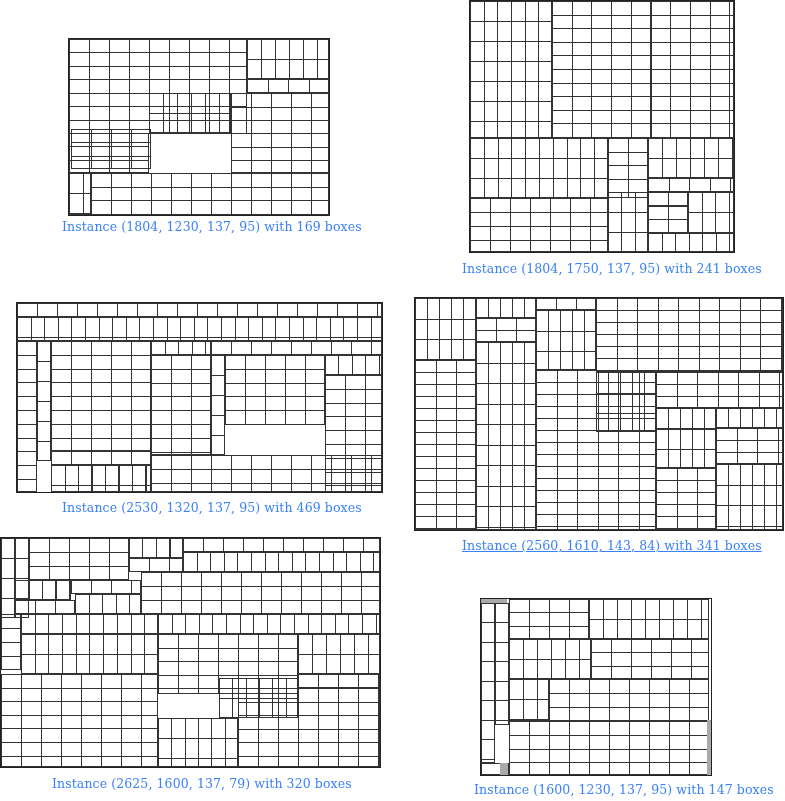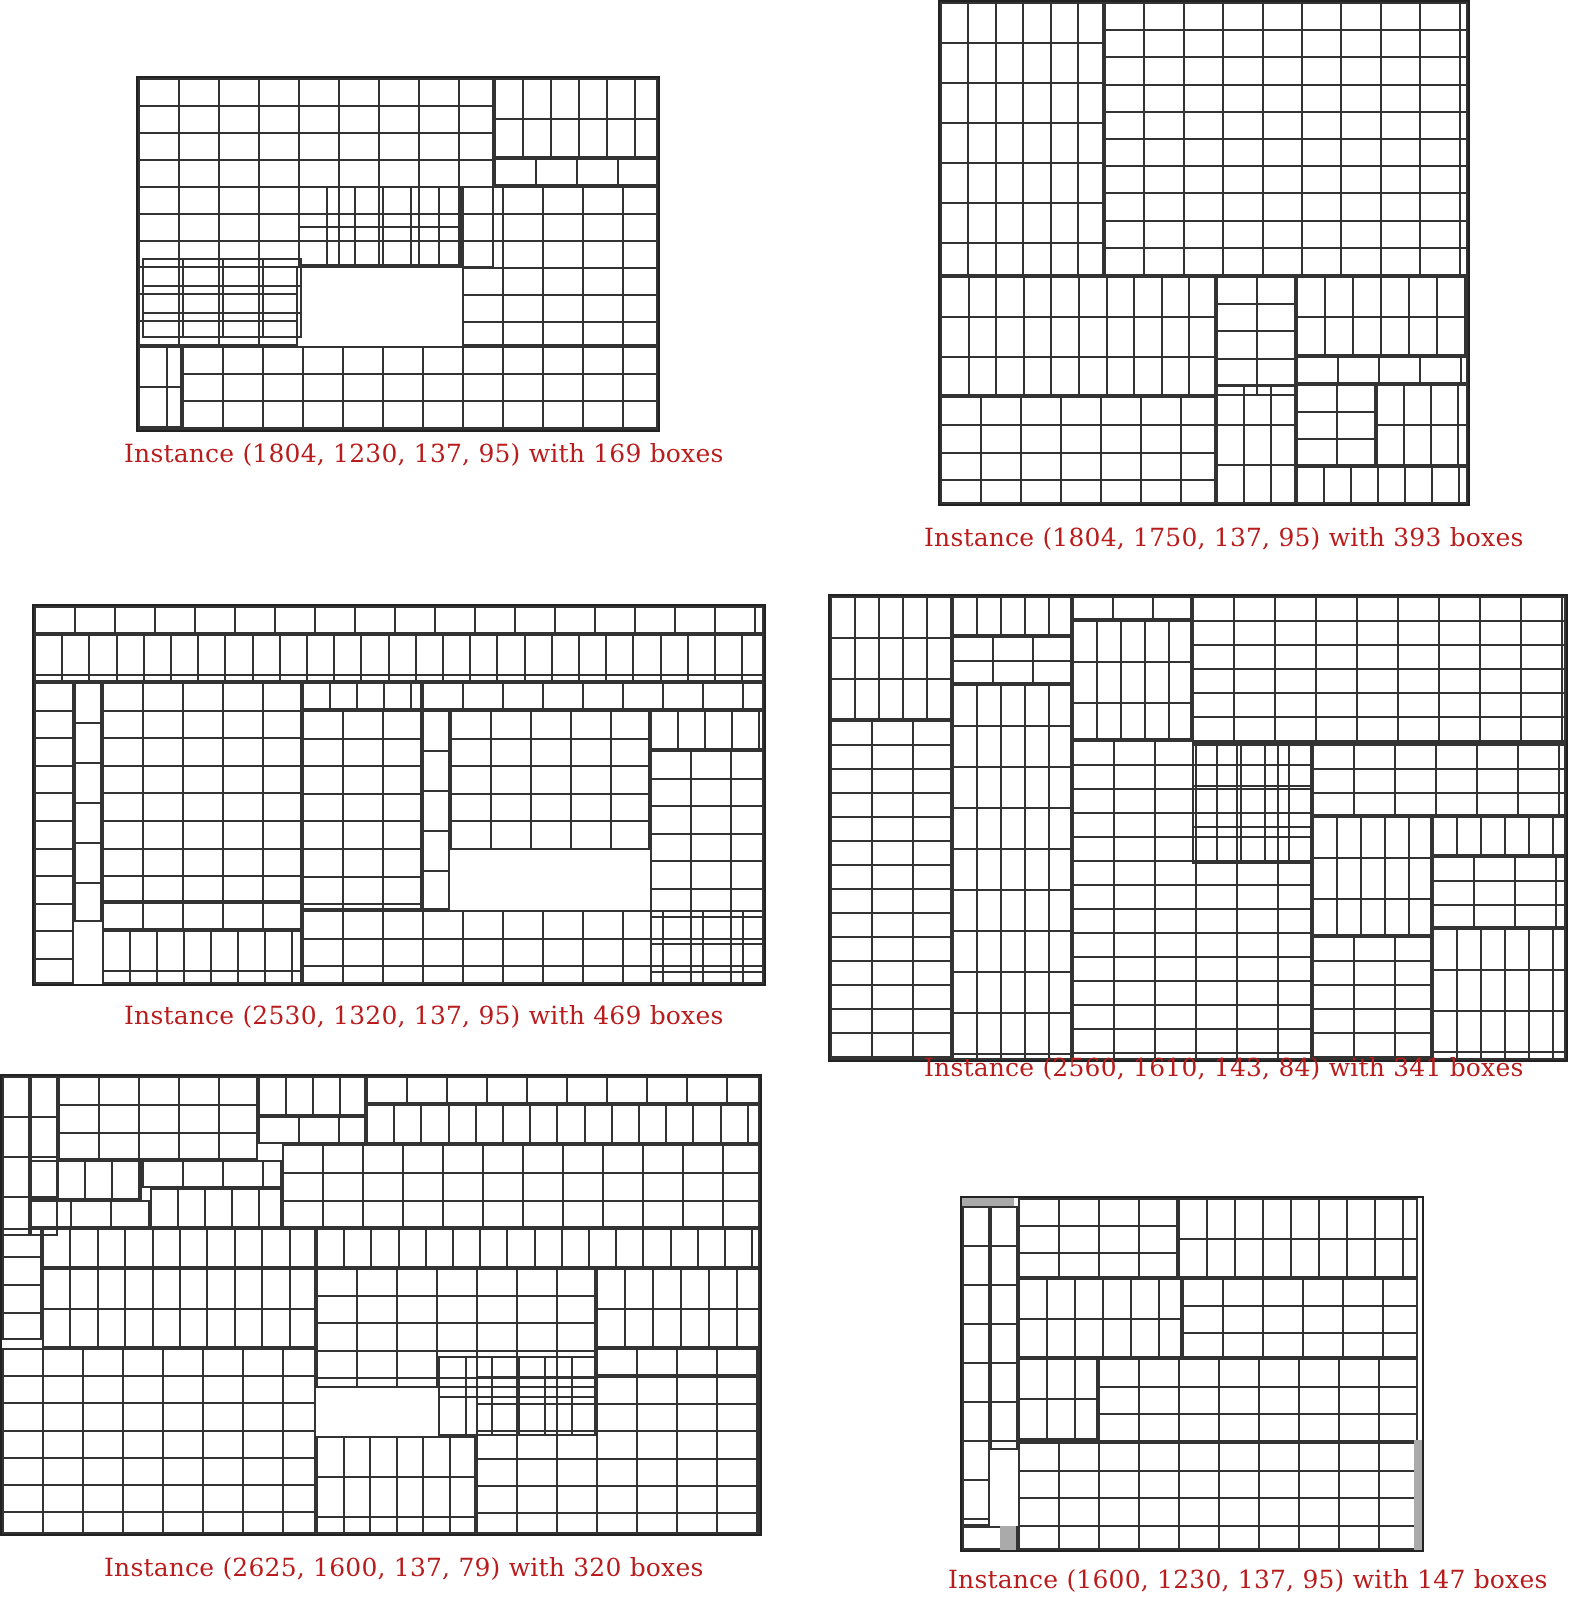--- a/index.html
+++ b/index.html
@@ -1,19 +1,19 @@
 <!DOCTYPE html>
 <html><head>
 <meta charset="utf-8">
 <style>
   html,body{margin:0;padding:0;background:#ffffff;}
   body{width:785px;height:801px;position:relative;overflow:hidden;font-family:"DejaVu Serif","Liberation Serif",serif;}
   .panel{position:absolute;border:1.5px solid #222;box-sizing:border-box;background:#fff;}
   .blk{position:absolute;box-sizing:border-box;border-right:1px solid #333;border-bottom:1px solid #333;}
-  .caption{position:absolute;font-size:12.5px;color:#b91c1c;white-space:nowrap;letter-spacing:0.1px;}
+  .caption{position:absolute;font-size:12.5px;color:#3b82f6;white-space:nowrap;letter-spacing:0.1px;}
   .waste{position:absolute;background:#aaa;}
 </style>
 </head>
 <body>
 
 <div class="panel" style="left:68px;top:38px;width:262px;height:178px;">
     <div class="blk" style="left: 0px; top: 0px; width: 178px; height: 95px; background-image: repeating-linear-gradient(to right, rgb(51, 51, 51) 0px, rgb(51, 51, 51) 1px, transparent 1px, transparent 20px), repeating-linear-gradient(rgb(51, 51, 51) 0px, rgb(51, 51, 51) 1px, transparent 1px, transparent 13.5px);"></div>
     <div class="blk" style="left: 178px; top: 0px; width: 82px; height: 40px; background-image: repeating-linear-gradient(to right, rgb(51, 51, 51) 0px, rgb(51, 51, 51) 1px, transparent 1px, transparent 14px), repeating-linear-gradient(rgb(51, 51, 51) 0px, rgb(51, 51, 51) 1px, transparent 1px, transparent 20px);"></div>
     <div class="blk" style="left: 178px; top: 40px; width: 82px; height: 14px; background-image: repeating-linear-gradient(to right, rgb(51, 51, 51) 0px, rgb(51, 51, 51) 1px, transparent 1px, transparent 20.5px), repeating-linear-gradient(rgb(51, 51, 51) 0px, rgb(51, 51, 51) 1px, transparent 1px, transparent 14px);"></div>
     <div class="blk" style="left: 80px; top: 54px; width: 82px; height: 40px; background-image: repeating-linear-gradient(to right, rgb(51, 51, 51) 0px, rgb(51, 51, 51) 1px, transparent 1px, transparent 14px), repeating-linear-gradient(rgb(51, 51, 51) 0px, rgb(51, 51, 51) 1px, transparent 1px, transparent 20px);"></div>
@@ -31,21 +31,21 @@
     <div class="blk" style="left: 0px; top: 137px; width: 138px; height: 60px; background-image: repeating-linear-gradient(to right, rgb(51, 51, 51) 0px, rgb(51, 51, 51) 1px, transparent 1px, transparent 13.8px), repeating-linear-gradient(rgb(51, 51, 51) 0px, rgb(51, 51, 51) 1px, transparent 1px, transparent 20px);"></div>
     <div class="blk" style="left: 138px; top: 137px; width: 40px; height: 60px; background-image: repeating-linear-gradient(to right, rgb(51, 51, 51) 0px, rgb(51, 51, 51) 1px, transparent 1px, transparent 20px), repeating-linear-gradient(rgb(51, 51, 51) 0px, rgb(51, 51, 51) 1px, transparent 1px, transparent 13.6px);"></div>
     <div class="blk" style="left: 178px; top: 137px; width: 86px; height: 40px; background-image: repeating-linear-gradient(to right, rgb(51, 51, 51) 0px, rgb(51, 51, 51) 1px, transparent 1px, transparent 14px), repeating-linear-gradient(rgb(51, 51, 51) 0px, rgb(51, 51, 51) 1px, transparent 1px, transparent 20px);"></div>
     <div class="blk" style="left: 178px; top: 177px; width: 86px; height: 14px; background-image: repeating-linear-gradient(to right, rgb(51, 51, 51) 0px, rgb(51, 51, 51) 1px, transparent 1px, transparent 20.5px), repeating-linear-gradient(rgb(51, 51, 51) 0px, rgb(51, 51, 51) 1px, transparent 1px, transparent 14px);"></div>
     <div class="blk" style="left: 0px; top: 197px; width: 138px; height: 54px; background-image: repeating-linear-gradient(to right, rgb(51, 51, 51) 0px, rgb(51, 51, 51) 1px, transparent 1px, transparent 20px), repeating-linear-gradient(rgb(51, 51, 51) 0px, rgb(51, 51, 51) 1px, transparent 1px, transparent 13.9px);"></div>
     <div class="blk" style="left: 138px; top: 191px; width: 40px; height: 60px; background-image: repeating-linear-gradient(to right, rgb(51, 51, 51) 0px, rgb(51, 51, 51) 1px, transparent 1px, transparent 13.5px), repeating-linear-gradient(rgb(51, 51, 51) 0px, rgb(51, 51, 51) 1px, transparent 1px, transparent 20px);"></div>
     <div class="blk" style="left: 178px; top: 191px; width: 40px; height: 41px; background-image: repeating-linear-gradient(to right, rgb(51, 51, 51) 0px, rgb(51, 51, 51) 1px, transparent 1px, transparent 20px), repeating-linear-gradient(rgb(51, 51, 51) 0px, rgb(51, 51, 51) 1px, transparent 1px, transparent 13.5px);"></div>
     <div class="blk" style="left: 218px; top: 191px; width: 46px; height: 41px; background-image: repeating-linear-gradient(to right, rgb(51, 51, 51) 0px, rgb(51, 51, 51) 1px, transparent 1px, transparent 13.5px), repeating-linear-gradient(rgb(51, 51, 51) 0px, rgb(51, 51, 51) 1px, transparent 1px, transparent 20px);"></div>
     <div class="blk" style="left: 178px; top: 232px; width: 86px; height: 19px; background-image: repeating-linear-gradient(to right, rgb(51, 51, 51) 0px, rgb(51, 51, 51) 1px, transparent 1px, transparent 13.5px), repeating-linear-gradient(rgb(51, 51, 51) 0px, rgb(51, 51, 51) 1px, transparent 1px, transparent 20px);"></div>
   </div>
-<div class="caption" style="left:462px;top:261px;">Instance (1804, 1750, 137, 95) with 393 boxes</div>
+<div class="caption" style="left:462px;top:261px;">Instance (1804, 1750, 137, 95) with 241 boxes</div>
 
 <div class="panel" style="left:16px;top:302px;width:367px;height:191px;">
     <div class="blk" style="left: 0px; top: 0px; width: 365px; height: 14px; background-image: repeating-linear-gradient(to right, rgb(51, 51, 51) 0px, rgb(51, 51, 51) 1px, transparent 1px, transparent 20px), repeating-linear-gradient(rgb(51, 51, 51) 0px, rgb(51, 51, 51) 1px, transparent 1px, transparent 14px);"></div>
     <div class="blk" style="left: 0px; top: 14px; width: 365px; height: 24px; background-image: repeating-linear-gradient(to right, rgb(51, 51, 51) 0px, rgb(51, 51, 51) 1px, transparent 1px, transparent 13.6px), repeating-linear-gradient(rgb(51, 51, 51) 0px, rgb(51, 51, 51) 1px, transparent 1px, transparent 20px);"></div>
     <div class="blk" style="left: 0px; top: 38px; width: 20px; height: 151px; background-image: repeating-linear-gradient(to right, rgb(51, 51, 51) 0px, rgb(51, 51, 51) 1px, transparent 1px, transparent 20px), repeating-linear-gradient(rgb(51, 51, 51) 0px, rgb(51, 51, 51) 1px, transparent 1px, transparent 13.8px);"></div>
     <div class="blk" style="left: 20px; top: 38px; width: 14px; height: 120px; background-image: repeating-linear-gradient(to right, rgb(51, 51, 51) 0px, rgb(51, 51, 51) 1px, transparent 1px, transparent 14px), repeating-linear-gradient(rgb(51, 51, 51) 0px, rgb(51, 51, 51) 1px, transparent 1px, transparent 20px);"></div>
     <div class="blk" style="left: 34px; top: 38px; width: 100px; height: 110px; background-image: repeating-linear-gradient(to right, rgb(51, 51, 51) 0px, rgb(51, 51, 51) 1px, transparent 1px, transparent 20px), repeating-linear-gradient(rgb(51, 51, 51) 0px, rgb(51, 51, 51) 1px, transparent 1px, transparent 13.8px);"></div>
     <div class="blk" style="left: 134px; top: 38px; width: 60px; height: 14px; background-image: repeating-linear-gradient(to right, rgb(51, 51, 51) 0px, rgb(51, 51, 51) 1px, transparent 1px, transparent 13.5px), repeating-linear-gradient(rgb(51, 51, 51) 0px, rgb(51, 51, 51) 1px, transparent 1px, transparent 20px);"></div>
     <div class="blk" style="left: 194px; top: 38px; width: 171px; height: 14px; background-image: repeating-linear-gradient(to right, rgb(51, 51, 51) 0px, rgb(51, 51, 51) 1px, transparent 1px, transparent 20px), repeating-linear-gradient(rgb(51, 51, 51) 0px, rgb(51, 51, 51) 1px, transparent 1px, transparent 14px);"></div>
     <div class="blk" style="left: 134px; top: 52px; width: 60px; height: 100px; background-image: repeating-linear-gradient(to right, rgb(51, 51, 51) 0px, rgb(51, 51, 51) 1px, transparent 1px, transparent 20px), repeating-linear-gradient(rgb(51, 51, 51) 0px, rgb(51, 51, 51) 1px, transparent 1px, transparent 13.8px);"></div>
@@ -70,21 +70,21 @@
     <div class="blk" style="left: 121px; top: 12px; width: 60px; height: 60px; background-image: repeating-linear-gradient(to right, rgb(51, 51, 51) 0px, rgb(51, 51, 51) 1px, transparent 1px, transparent 12px), repeating-linear-gradient(rgb(51, 51, 51) 0px, rgb(51, 51, 51) 1px, transparent 1px, transparent 20.5px);"></div>
     <div class="blk" style="left: 121px; top: 72px; width: 120px; height: 160px; background-image: repeating-linear-gradient(to right, rgb(51, 51, 51) 0px, rgb(51, 51, 51) 1px, transparent 1px, transparent 20.5px), repeating-linear-gradient(rgb(51, 51, 51) 0px, rgb(51, 51, 51) 1px, transparent 1px, transparent 12px);"></div>
     <div class="blk" style="left: 181px; top: 74px; width: 60px; height: 60px; background-image: repeating-linear-gradient(to right, rgb(51, 51, 51) 0px, rgb(51, 51, 51) 1px, transparent 1px, transparent 12px), repeating-linear-gradient(rgb(51, 51, 51) 0px, rgb(51, 51, 51) 1px, transparent 1px, transparent 20.5px);"></div>
     <div class="blk" style="left: 241px; top: 74px; width: 127px; height: 36px; background-image: repeating-linear-gradient(to right, rgb(51, 51, 51) 0px, rgb(51, 51, 51) 1px, transparent 1px, transparent 20.5px), repeating-linear-gradient(rgb(51, 51, 51) 0px, rgb(51, 51, 51) 1px, transparent 1px, transparent 12px);"></div>
     <div class="blk" style="left: 241px; top: 110px; width: 60px; height: 60px; background-image: repeating-linear-gradient(to right, rgb(51, 51, 51) 0px, rgb(51, 51, 51) 1px, transparent 1px, transparent 12px), repeating-linear-gradient(rgb(51, 51, 51) 0px, rgb(51, 51, 51) 1px, transparent 1px, transparent 20.5px);"></div>
     <div class="blk" style="left: 301px; top: 110px; width: 67px; height: 20px; background-image: repeating-linear-gradient(to right, rgb(51, 51, 51) 0px, rgb(51, 51, 51) 1px, transparent 1px, transparent 12px), repeating-linear-gradient(rgb(51, 51, 51) 0px, rgb(51, 51, 51) 1px, transparent 1px, transparent 20.5px);"></div>
     <div class="blk" style="left: 301px; top: 130px; width: 67px; height: 36px; background-image: repeating-linear-gradient(to right, rgb(51, 51, 51) 0px, rgb(51, 51, 51) 1px, transparent 1px, transparent 20.5px), repeating-linear-gradient(rgb(51, 51, 51) 0px, rgb(51, 51, 51) 1px, transparent 1px, transparent 12px);"></div>
     <div class="blk" style="left: 241px; top: 170px; width: 60px; height: 62px; background-image: repeating-linear-gradient(to right, rgb(51, 51, 51) 0px, rgb(51, 51, 51) 1px, transparent 1px, transparent 20.5px), repeating-linear-gradient(rgb(51, 51, 51) 0px, rgb(51, 51, 51) 1px, transparent 1px, transparent 12px);"></div>
     <div class="blk" style="left: 301px; top: 166px; width: 67px; height: 66px; background-image: repeating-linear-gradient(to right, rgb(51, 51, 51) 0px, rgb(51, 51, 51) 1px, transparent 1px, transparent 12px), repeating-linear-gradient(rgb(51, 51, 51) 0px, rgb(51, 51, 51) 1px, transparent 1px, transparent 20.5px);"></div>
   </div>
-<div class="caption" style="left:462px;top:526px;">Instance (2560, 1610, 143, 84) with 341 boxes</div>
+<div class="caption" style="left:462px;top:538px;text-decoration:underline;">Instance (2560, 1610, 143, 84) with 341 boxes</div>
 
 <div class="panel" style="left:0px;top:537px;width:381px;height:231px;">
     <div class="blk" style="left: 0px; top: 0px; width: 14px; height: 80px; background-image: repeating-linear-gradient(to right, rgb(51, 51, 51) 0px, rgb(51, 51, 51) 1px, transparent 1px, transparent 14px), repeating-linear-gradient(rgb(51, 51, 51) 0px, rgb(51, 51, 51) 1px, transparent 1px, transparent 20px);"></div>
     <div class="blk" style="left: 14px; top: 0px; width: 14px; height: 80px; background-image: repeating-linear-gradient(to right, rgb(51, 51, 51) 0px, rgb(51, 51, 51) 1px, transparent 1px, transparent 14px), repeating-linear-gradient(rgb(51, 51, 51) 0px, rgb(51, 51, 51) 1px, transparent 1px, transparent 20px);"></div>
     <div class="blk" style="left: 28px; top: 0px; width: 100px; height: 42px; background-image: repeating-linear-gradient(to right, rgb(51, 51, 51) 0px, rgb(51, 51, 51) 1px, transparent 1px, transparent 20px), repeating-linear-gradient(rgb(51, 51, 51) 0px, rgb(51, 51, 51) 1px, transparent 1px, transparent 14px);"></div>
     <div class="blk" style="left: 128px; top: 0px; width: 54px; height: 20px; background-image: repeating-linear-gradient(to right, rgb(51, 51, 51) 0px, rgb(51, 51, 51) 1px, transparent 1px, transparent 13.5px), repeating-linear-gradient(rgb(51, 51, 51) 0px, rgb(51, 51, 51) 1px, transparent 1px, transparent 20px);"></div>
     <div class="blk" style="left: 182px; top: 0px; width: 197px; height: 14px; background-image: repeating-linear-gradient(to right, rgb(51, 51, 51) 0px, rgb(51, 51, 51) 1px, transparent 1px, transparent 20px), repeating-linear-gradient(rgb(51, 51, 51) 0px, rgb(51, 51, 51) 1px, transparent 1px, transparent 14px);"></div>
     <div class="blk" style="left: 182px; top: 14px; width: 197px; height: 20px; background-image: repeating-linear-gradient(to right, rgb(51, 51, 51) 0px, rgb(51, 51, 51) 1px, transparent 1px, transparent 13.6px), repeating-linear-gradient(rgb(51, 51, 51) 0px, rgb(51, 51, 51) 1px, transparent 1px, transparent 20px);"></div>
     <div class="blk" style="left: 128px; top: 20px; width: 54px; height: 14px; background-image: repeating-linear-gradient(to right, rgb(51, 51, 51) 0px, rgb(51, 51, 51) 1px, transparent 1px, transparent 20px), repeating-linear-gradient(rgb(51, 51, 51) 0px, rgb(51, 51, 51) 1px, transparent 1px, transparent 14px);"></div>
     <div class="blk" style="left: 140px; top: 34px; width: 239px; height: 42px; background-image: repeating-linear-gradient(to right, rgb(51, 51, 51) 0px, rgb(51, 51, 51) 1px, transparent 1px, transparent 20px), repeating-linear-gradient(rgb(51, 51, 51) 0px, rgb(51, 51, 51) 1px, transparent 1px, transparent 14px);"></div>

